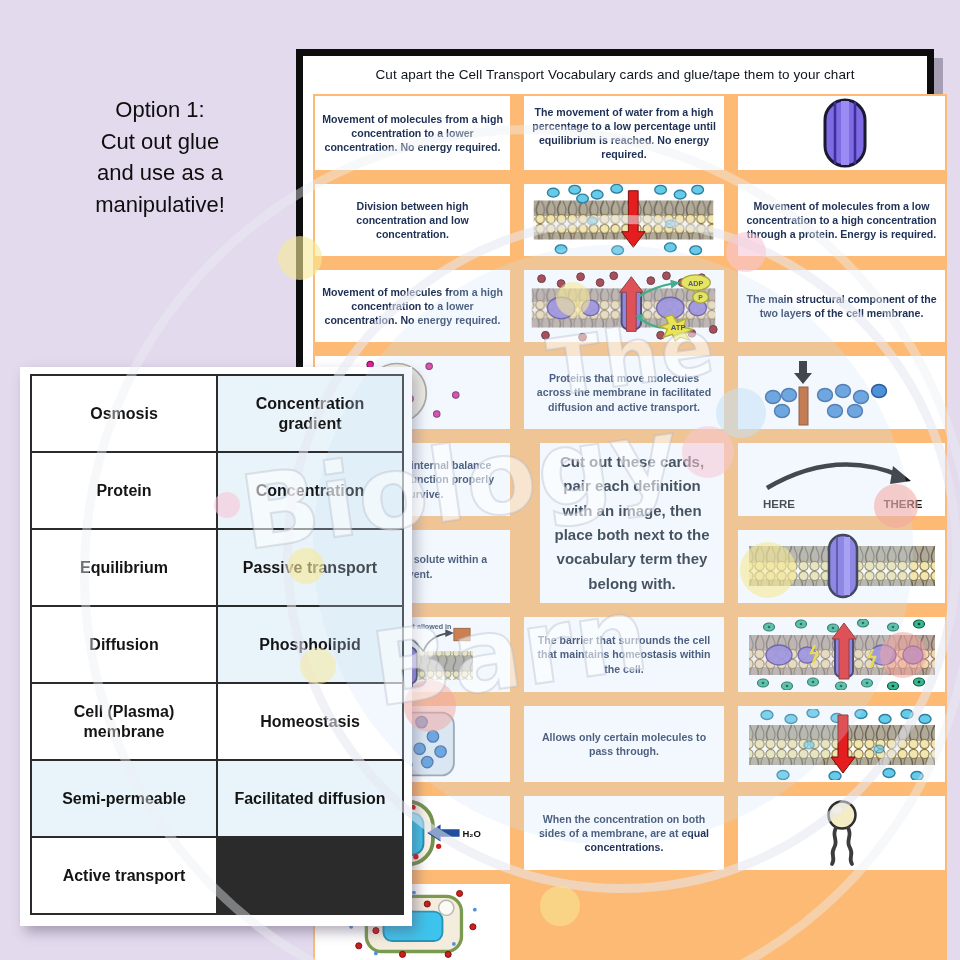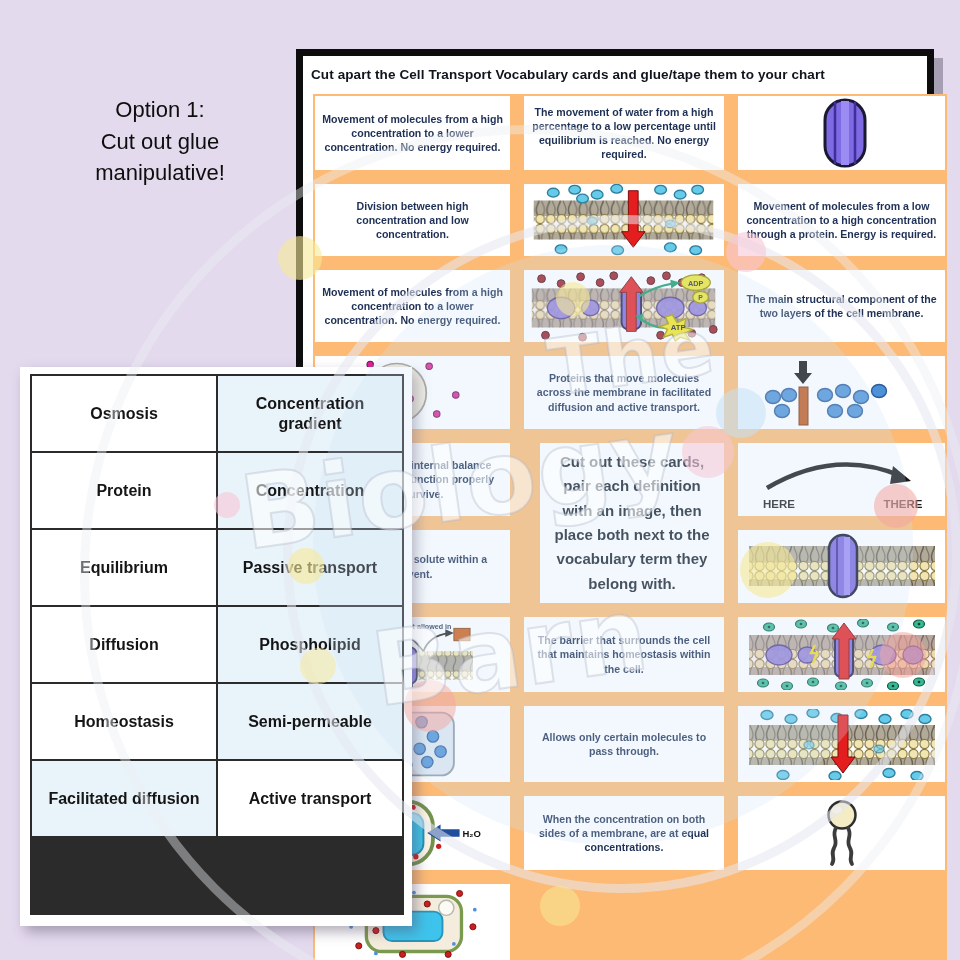--- a/index.html
+++ b/index.html
@@ -7,22 +7,22 @@
        background:#e4daee;font-family:"Liberation Sans",sans-serif;}
 
   
   .option-note{position:absolute;left:26px;top:94px;width:268px;text-align:center;
     font-size:22px;line-height:1.44;color:#0e0e0e;}
 
   
   .main-sheet{position:absolute;left:296px;top:49px;width:624px;height:808px;
     background:#fff;border:7px solid #0d0d0d;z-index:1;
     box-shadow:9px 9px 0 rgba(82,76,95,.42);}
-  .sheet-title{position:absolute;top:11px;left:8px;width:100%;
-    font-size:13.5px;font-weight:700;color:#10141c;letter-spacing:.1px;}
+  .sheet-title{position:absolute;top:11px;left:0;width:100%;text-align:center;
+    font-size:13.5px;font-weight:400;color:#10141c;letter-spacing:.1px;}
   .vtable{position:absolute;left:10px;top:38px;display:grid;background:#fdba74;
     padding:2px;gap:14px;grid-template-columns:195px 200px 207px;
     grid-template-rows:74px 72px 72px 73px 73px 73px 75px 76px 74px 77px;}
   .cell{background:#fff;display:flex;align-items:center;justify-content:center;
     text-align:center;overflow:hidden;}
   .def{font-size:10.6px;font-weight:700;color:#1e3055;line-height:1.33;padding:2px 7px;}
   .note-cell{grid-column:2;grid-row:5 / span 2;font-size:15px;font-weight:700;
     color:#17202c;line-height:1.62;padding:4px 12px;margin-left:16px;}
   .img-cell{padding:0;}
 
@@ -68,20 +68,21 @@
       <path d="M2.5,7 q2.5,4.5 0,8.5 q-2.5,4.5 0,8.5" stroke="#69635a" fill="none" stroke-width="1.2"></path>
       <circle cx="4.5" cy="4" r="3.6" fill="#f1e5b2" stroke="#8a7a45" stroke-width="1"></circle>
       <circle cx="4.5" cy="26" r="3.6" fill="#f1e5b2" stroke="#8a7a45" stroke-width="1"></circle>
     </pattern>
   </defs>
 </svg>
 
 <div class="option-note">
   <div>Option 1:</div>
   <div>Cut out glue</div>
+  <div>and use as a</div>
   <div>manipulative!</div>
 </div>
 
 <div class="main-sheet">
   <div class="sheet-title">Cut apart the Cell Transport Vocabulary cards and glue/tape them to your chart</div>
   <div class="vtable">
 
     <div class="cell def">Movement of molecules from a high concentration to a lower concentration.  No energy required.</div>
     <div class="cell def">The movement of water from a high percentage to a low percentage until equilibrium is reached.  No energy required.</div>
     <div class="cell img-cell">
@@ -385,20 +386,21 @@
 <div class="vocab-sheet">
   <div class="vocab-table">
     <div class="vcell">Osmosis</div>
     <div class="vcell match">Concentration gradient</div>
     <div class="vcell">Protein</div>
     <div class="vcell match">Concentration</div>
     <div class="vcell">Equilibrium</div>
     <div class="vcell match">Passive transport</div>
     <div class="vcell">Diffusion</div>
     <div class="vcell match">Phospholipid</div>
+    <div class="vcell">Cell (Plasma) membrane</div>
     <div class="vcell">Homeostasis</div>
     <div class="vcell match">Semi-permeable</div>
     <div class="vcell match">Facilitated diffusion</div>
     <div class="vcell">Active transport</div>
   </div>
 </div>
 
 <div class="wm">
   <div class="wm-ring tint"></div>
   <div class="wm-ring ring1"></div>

